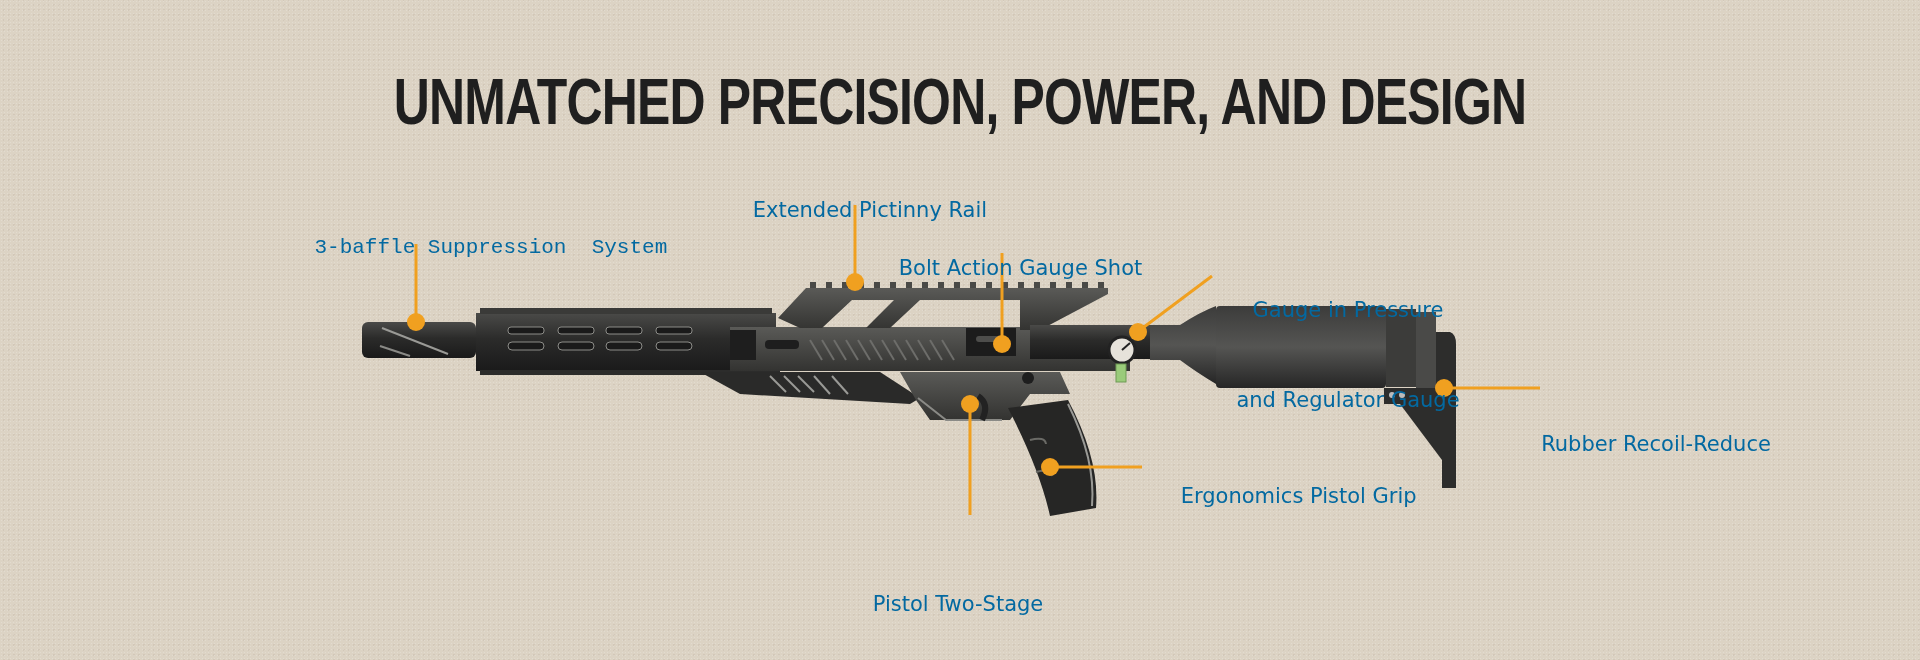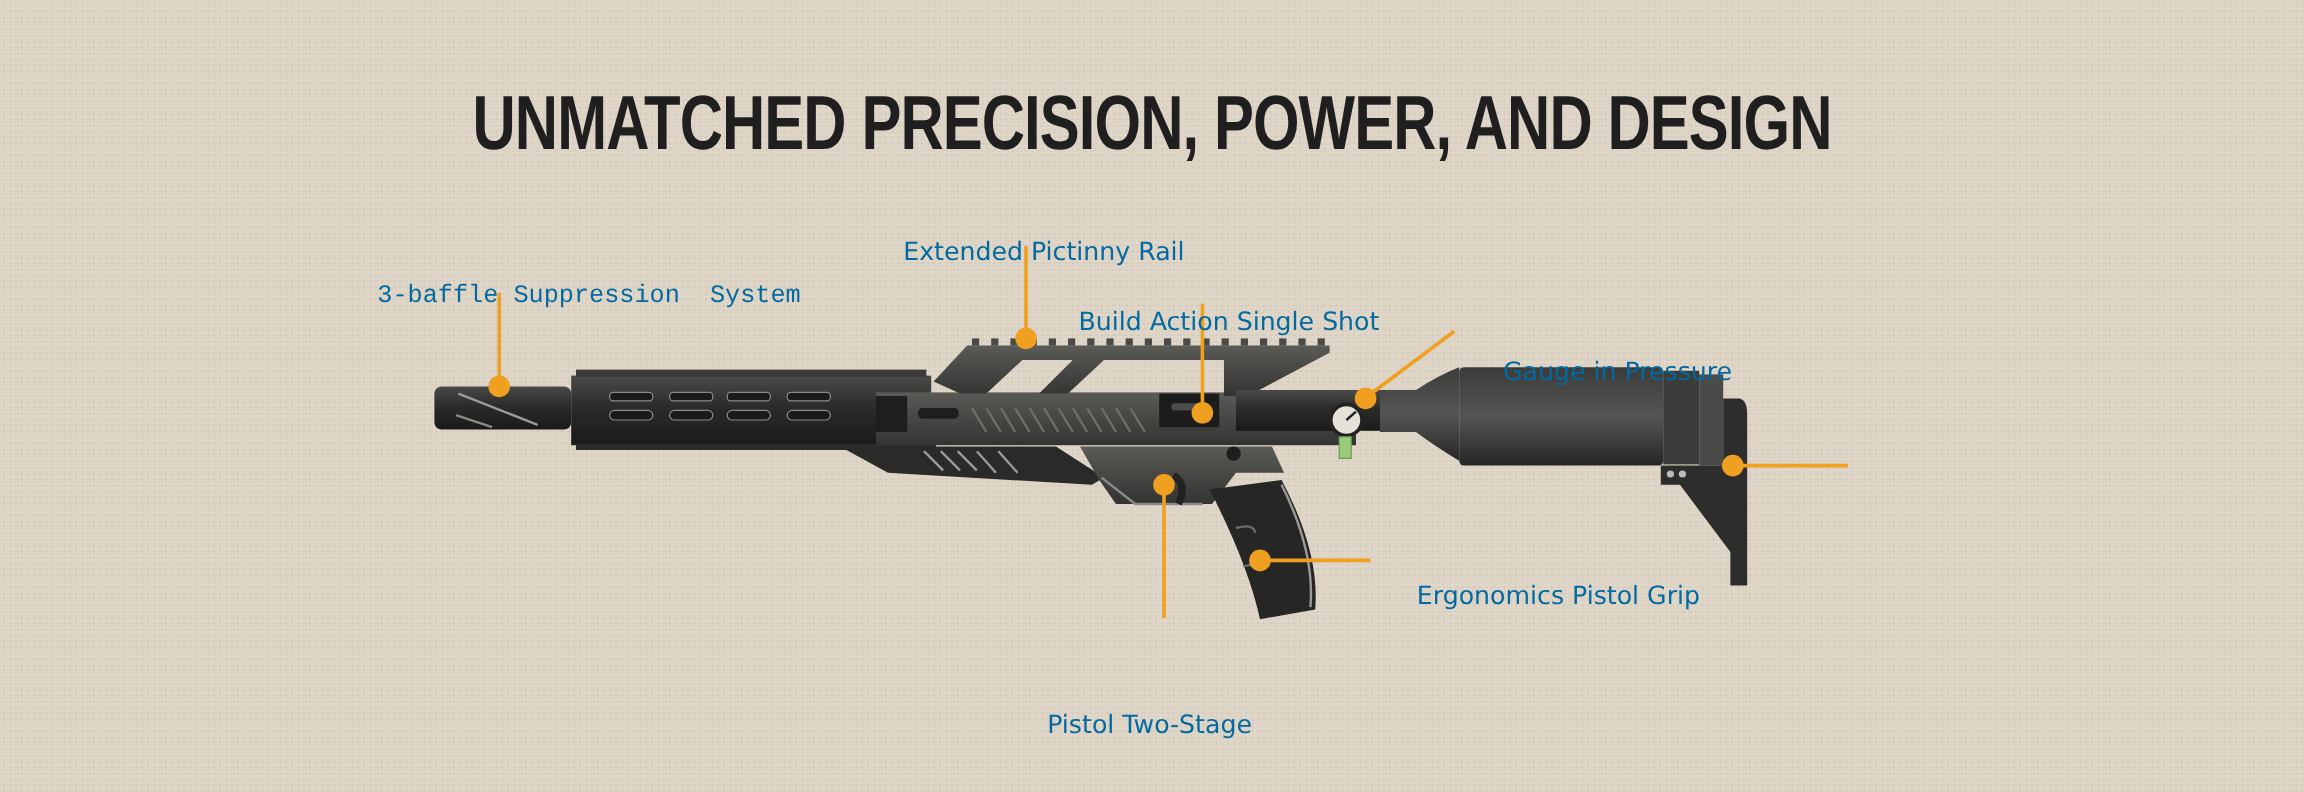--- a/index.html
+++ b/index.html
@@ -195,28 +195,30 @@
 
   <div class="label left" style="left:264px; top:203px;font-family:Liberation Mono, monospace;">
     <span>3-baffle Suppression  System</span>
   </div>
 
   <div class="label left" style="left:726px; top:165px;">
     <span>Extended Pictinny Rail</span>
   </div>
 
   <div class="label left" style="left:872px; top:223px;">
-    <span>Build Action Single Shot</span>
+    <span>Bolt Action Gauge Shot</span>
   </div>
 
   <div class="label" style="left:1228px; top:235px; width:240px;">
     <div>Gauge in Pressure</div>
+    <div>and Regulator Gauge</div>
   </div>
 
   <div class="label" style="left:1536px; top:369px; width:240px;">
+    <div>Rubber Recoil-Reduce</div>
   </div>
 
   <div class="label left" style="left:1154px; top:451px;">
     <span>Ergonomics Pistol Grip</span>
   </div>
 
   <div class="label" style="left:846px; top:529px; width:224px;">
     <div>Pistol Two-Stage</div>
     
   </div>

